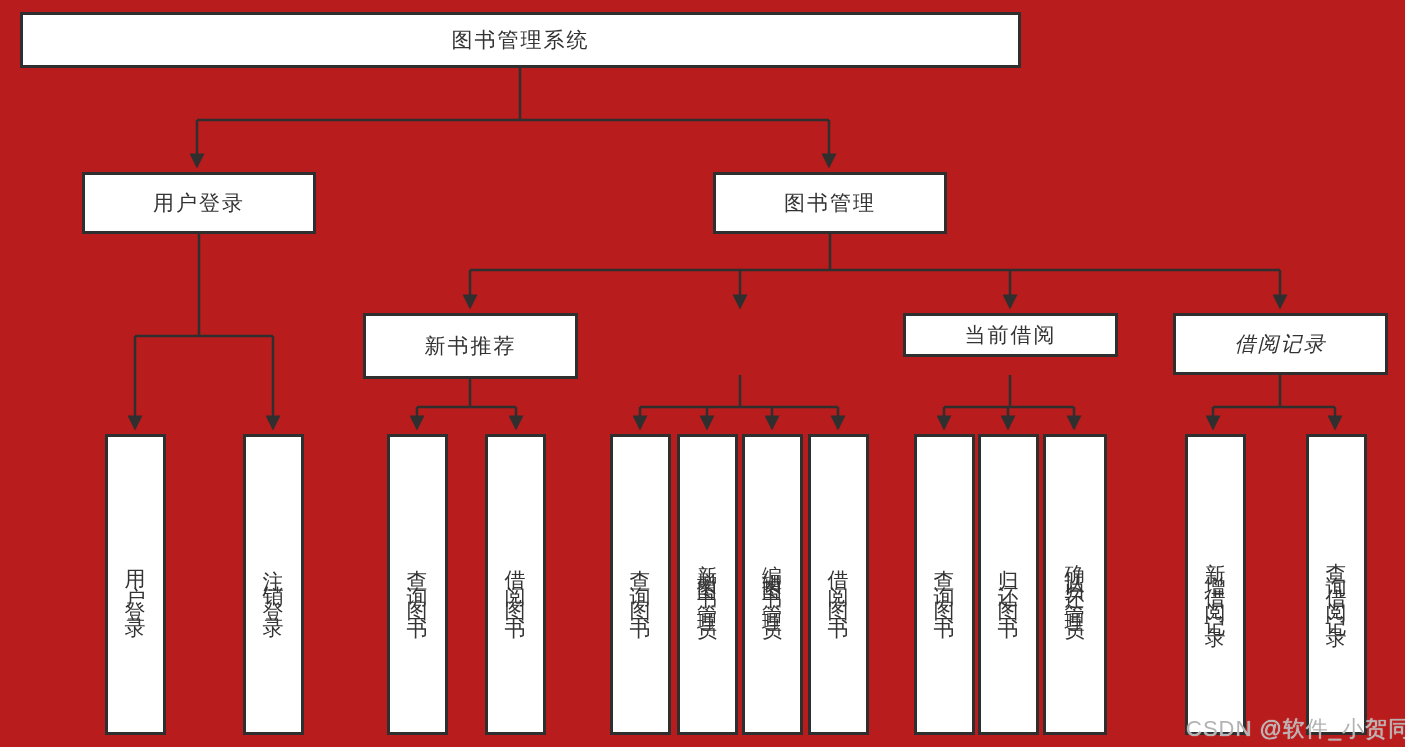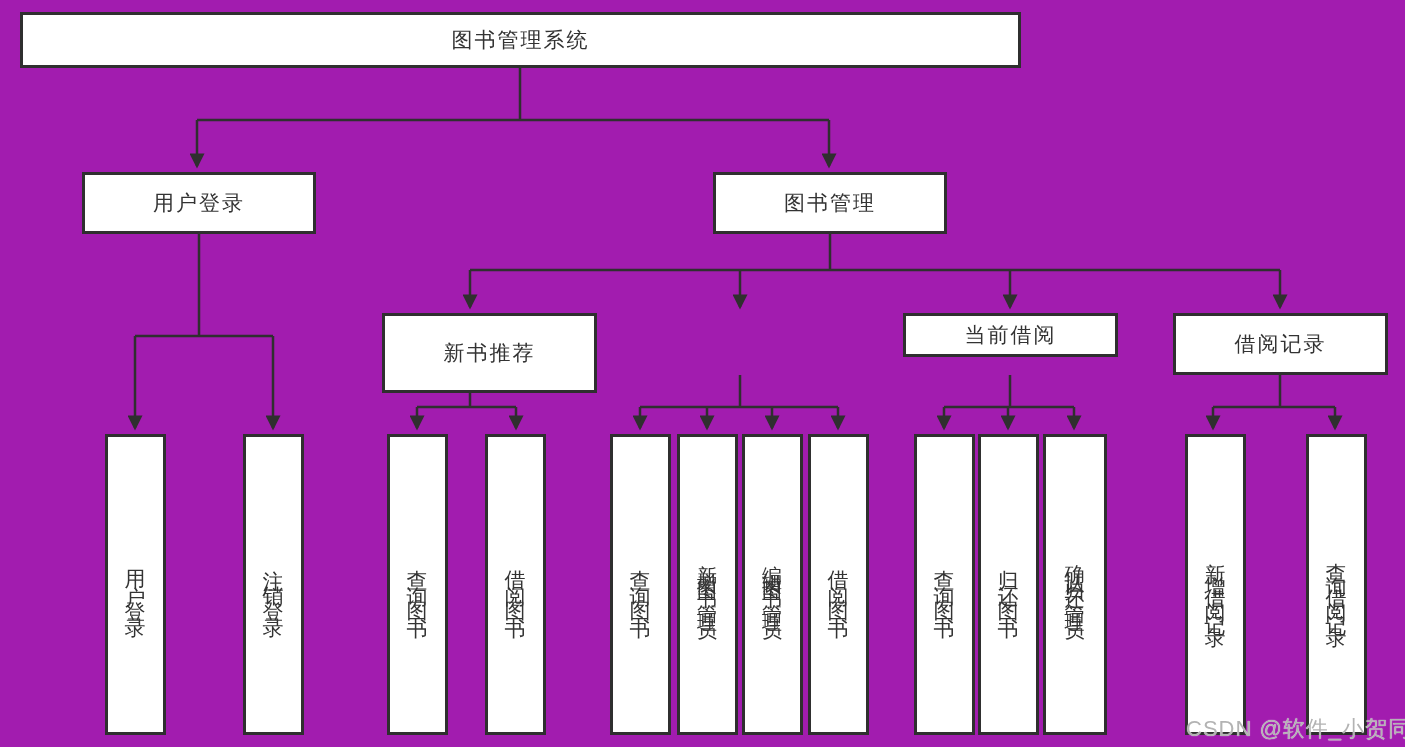--- a/index.html
+++ b/index.html
@@ -1,20 +1,20 @@
 <!DOCTYPE html>
 <html><head>
 <meta charset="utf-8">
 <style>
   html, body { margin: 0; padding: 0; background: #ffffff; }
   #canvas {
     position: relative;
     width: 1405px;
     height: 747px;
-    background: #a21caf;
+    background: #b91c1c;
     font-family: "Liberation Sans", "DejaVu Sans", sans-serif;
     overflow: hidden;
   }
   #wires {
     position: absolute;
     left: 0; top: 0;
     width: 1405px; height: 747px;
     z-index: 0;
   }
   .node {
@@ -38,24 +38,24 @@
     padding-top: 6px;
     padding-bottom: 6px;
   }
   .ls16 { letter-spacing: 16px; }
   .ls14 { letter-spacing: 13px; }
   .ls8  { letter-spacing: 8px; font-size: 20px; }
   
   .n-root   { left: 20px;   top: 12px;  width: 1001px; height: 56px; }
   .n-l2a    { left: 82px;   top: 172px; width: 234px;  height: 62px; }
   .n-l2b    { left: 713px;  top: 172px; width: 234px;  height: 62px; }
-  .n-l3a    { left: 382px;  top: 313px; width: 215px;  height: 80px; }
+  .n-l3a    { left: 363px;  top: 313px; width: 215px;  height: 66px; }
   .n-l3b    { left: 633px;  top: 313px; width: 215px;  height: 62px; }
   .n-l3c    { left: 903px;  top: 313px; width: 215px;  height: 44px; }
-  .n-l3d    { left: 1173px; top: 313px; width: 215px;  height: 62px; }
+  .n-l3d    { left: 1173px; top: 313px; width: 215px;  height: 62px; font-style: italic; }
   .leaf     { top: 434px; width: 61px; height: 301px; }
   .x105  { left: 105px; }
   .x243  { left: 243px; }
   .x387  { left: 387px; }
   .x485  { left: 485px; }
   .x610  { left: 610px; }
   .x677  { left: 677px; }
   .x742  { left: 742px; }
   .x808  { left: 808px; }
   .x914  { left: 914px; }

